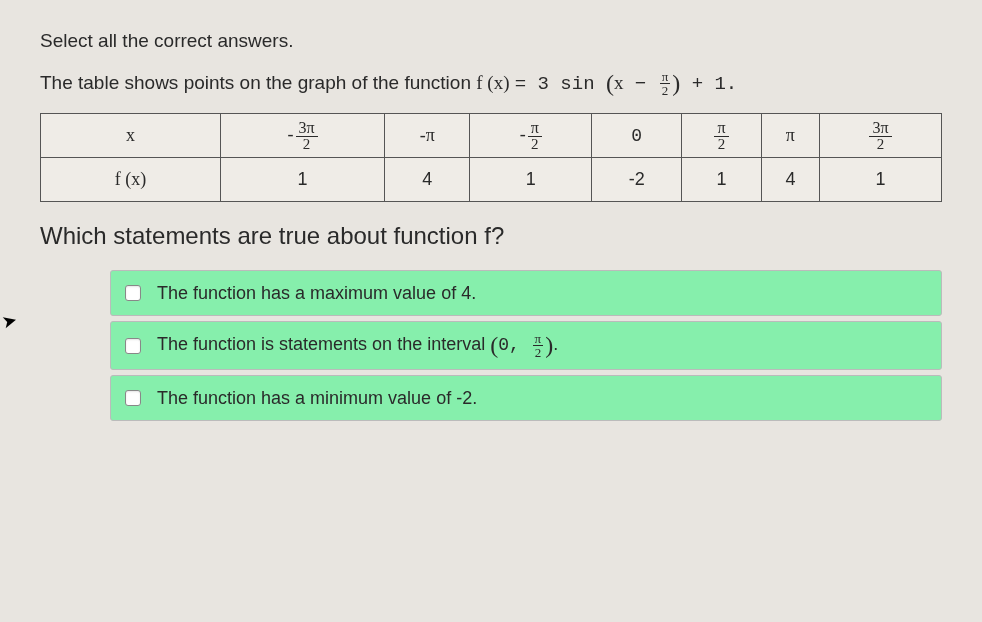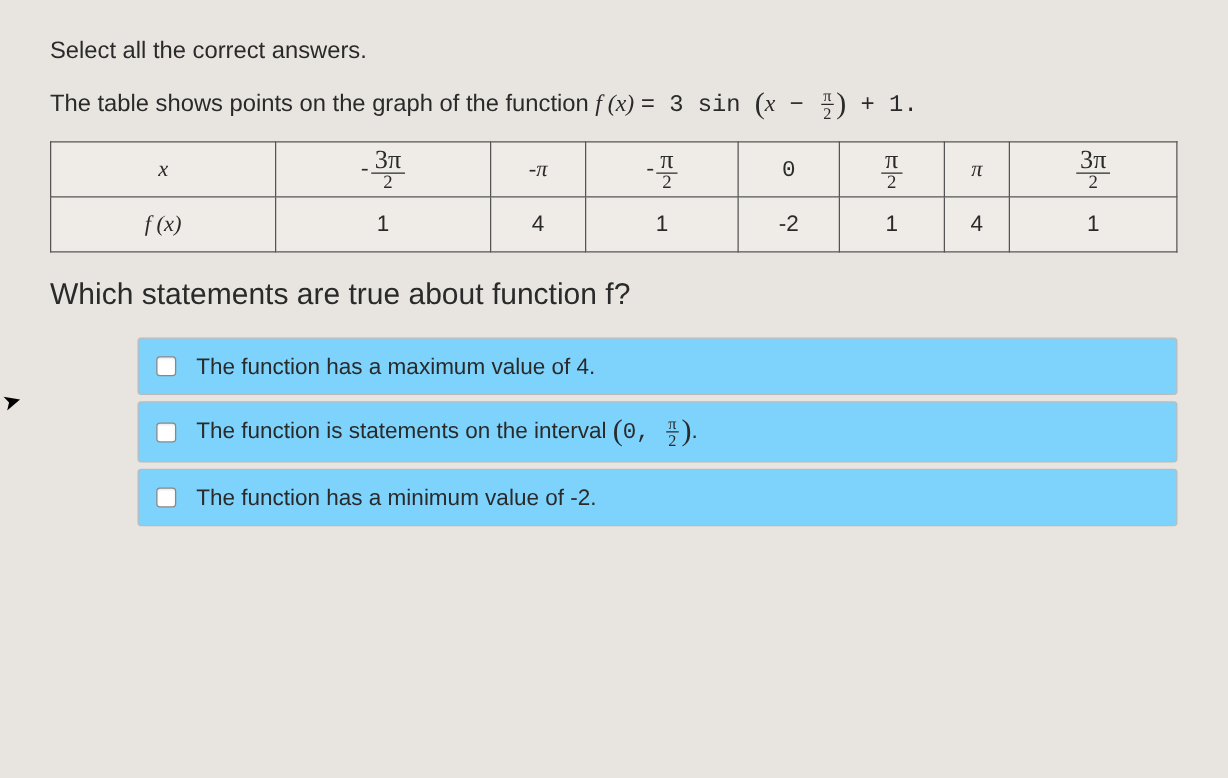--- a/index.html
+++ b/index.html
@@ -27,21 +27,20 @@
     .instruction {
       font-size: 19px;
       margin-bottom: 18px;
     }
     .description {
       font-size: 19px;
       margin-bottom: 16px;
     }
     .math {
       font-family: 'Cambria Math', 'Times New Roman', serif;
-      font-style: italic;
     }
     .math-up {
       font-family: Liberation Mono, monospace;
     }
     table {
       border-collapse: collapse;
       width: 100%;
       margin-bottom: 20px;
       background: #efece7;
     }
@@ -59,42 +58,42 @@
       display: inline-block;
       vertical-align: middle;
       text-align: center;
       font-family: 'Cambria Math', 'Times New Roman', serif;
       line-height: 1;
     }
     .frac .num {
       display: block;
       border-bottom: 1px solid #2a2a2a;
       padding: 0 3px;
-      font-size: 21px;
+      font-size: 16px;
     }
     .frac .den {
       display: block;
       padding: 0 3px;
       font-size: 15px;
     }
     .neg {
       font-family: 'Cambria Math', 'Times New Roman', serif;
       margin-right: 2px;
     }
     .question {
       font-size: 24px;
       margin-bottom: 20px;
     }
     .options {
       margin-left: 70px;
     }
     .option {
       display: flex;
       align-items: center;
-      background: #7dd3fc;
+      background: #86efac;
       border: 1px solid #bbb;
       border-radius: 3px;
       margin-bottom: 5px;
       padding: 10px 14px;
       min-height: 46px;
     }
     .checkbox {
       width: 16px;
       height: 16px;
       border: 1px solid #888;

